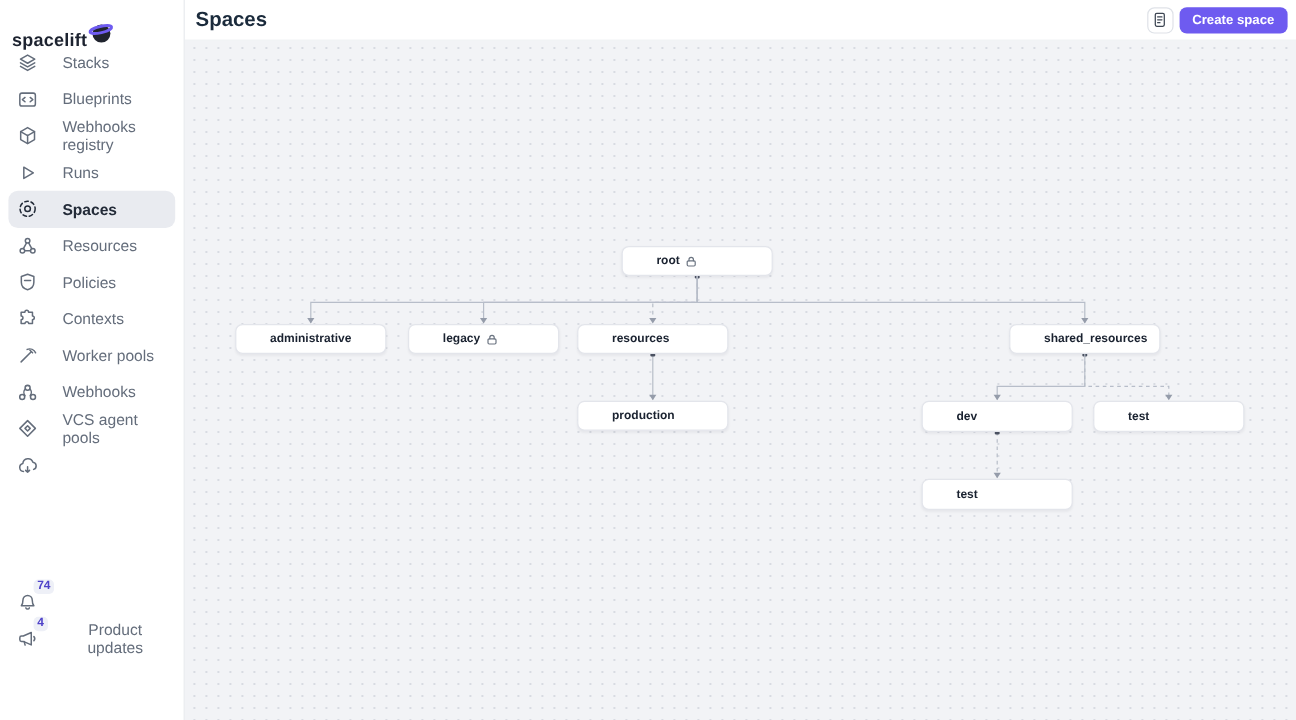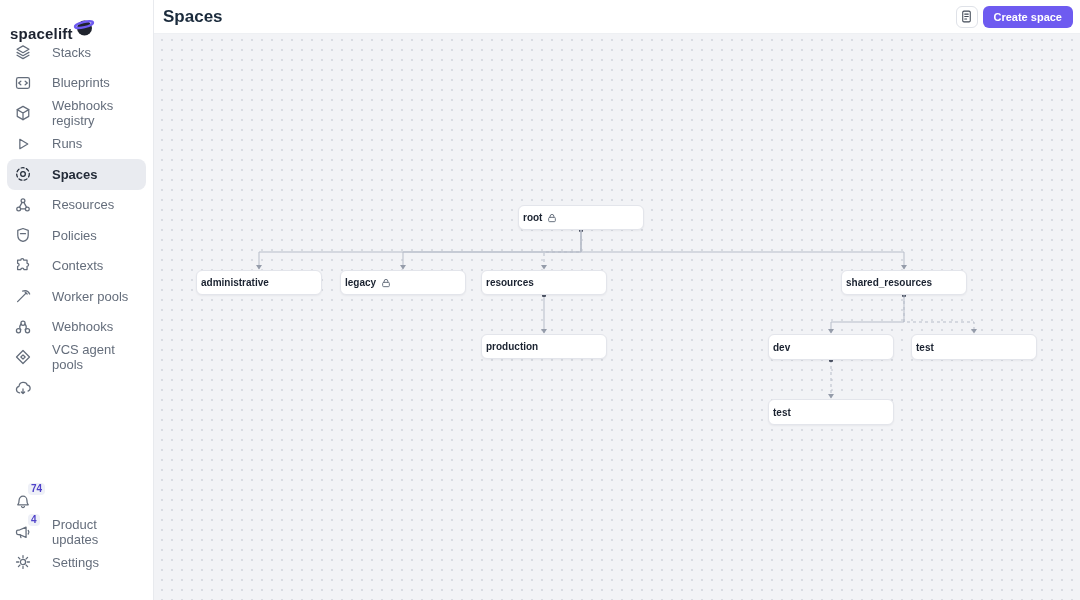--- a/index.html
+++ b/index.html
@@ -13,21 +13,21 @@
   .logo-text { font-size:15px; font-weight:800; color:#1d2330; letter-spacing:.2px; }
   .logo-mark { margin-left:-2px; margin-top:-4px; }
   .nav { list-style:none; margin-top:5px; }
   .nav-item { position:relative; display:flex; align-items:center; gap:20px;
     height:30.5px; margin:0 7px; padding:0 7px; border-radius:8px;
     color:#646d7b; font-size:13px; cursor:pointer; }
   .nav-item.active { background:#e9ebf0; color:#232b38; font-weight:600; }
   .icon { display:inline-flex; align-items:center; justify-content:center; }
   .icon svg { stroke:currentColor; fill:none; stroke-width:1.4;
     stroke-linecap:round; stroke-linejoin:round; }
-  .nav-bottom { position:absolute; left:0; top:481px; width:154px; list-style:none; }
+  .nav-bottom { position:absolute; left:0; top:481px; width:154px; list-style:none;text-align:center; }
   .nav-badge { position:absolute; left:21px; top:-3px; font-size:10px; font-weight:700;
     color:#4f42c9; background:#eef0f7; border-radius:4px; padding:0 3px; line-height:12px; }
 
   
   .main { position:absolute; left:154px; top:0; width:926px; height:600px; }
   .header { position:relative; height:34px; background:#fff; display:flex;
     align-items:center; padding:0 7px 0 9px; border-bottom:1px solid #eef0f3; }
   .page-title { font-size:17px; font-weight:700; color:#1b2b3c; }
   .header-actions { margin-left:auto; display:flex; align-items:center; gap:5px; }
   .icon-btn { width:22px; height:22px; border:1px solid #dfe2e8; border-radius:6px;
@@ -37,21 +37,21 @@
     background:#6e5bf0; color:#fff; font-size:11px; font-weight:600;
     font-family:inherit; cursor:pointer; }
 
   
   .canvas { position:relative; width:926px; height:566px; background:#f2f3f6;
     background-image:radial-gradient(circle,#d8dbe2 1px,rgba(0,0,0,0) 1.1px);
     background-size:10px 10px; background-position:3px 1px; overflow:hidden; }
   .edges { position:absolute; left:0; top:0; pointer-events:none; }
   .space-node { position:absolute; display:flex; align-items:center; gap:5px;
     background:#fff; border:1px solid #e3e5eb; border-radius:6px;
-    padding:0 4px; font-size:10px; font-weight:700; color:#1a2230;
+    padding:0 28px; font-size:10px; font-weight:700; color:#1a2230;
     box-shadow:0 1px 2px rgba(20,26,40,.05); cursor:pointer; }
   .space-node svg { stroke:#6a7380; fill:none; stroke-width:1.2;
     stroke-linecap:round; stroke-linejoin:round; }
 </style>
 </head>
 <body>
 
 <aside class="sidebar">
   <div class="logo">
     <span class="logo-text">spacelift</span>
@@ -189,29 +189,20 @@
       <li class="nav-item">
         <span class="icon">
           <svg width="18" height="18" viewBox="0 0 20 20">
             <path d="M13.4 4.6 6 7.8H4.4A1.6 1.6 0 0 0 2.8 9.4v1.8a1.6 1.6 0 0 0 1.6 1.6H6l7.4 3.2Z"></path>
             <path d="M15.8 8.2a3.1 3.1 0 0 1 0 4"></path>
             <path d="M6.8 13l.9 3.2"></path>
           </svg>
         </span>
         <span class="nav-badge">4</span>
         <span>Product updates</span>
-      </li>
-      <li class="nav-item">
-        <span class="icon">
-          <svg width="18" height="18" viewBox="0 0 20 20">
-            <circle cx="10" cy="10" r="2.9"></circle>
-            <path d="M10 2.8v2.4M10 14.8v2.4M2.8 10h2.4M14.8 10h2.4M4.9 4.9l1.7 1.7M13.4 13.4l1.7 1.7M15.1 4.9l-1.7 1.7M6.6 13.4l-1.7 1.7"></path>
-          </svg>
-        </span>
-        <span>Settings</span>
       </li>
     </ul>
 </aside>
 
 <div class="main">
   <div class="header">
     <span class="page-title">Spaces</span>
     <div class="header-actions">
       <button class="icon-btn">
         <span class="icon">

